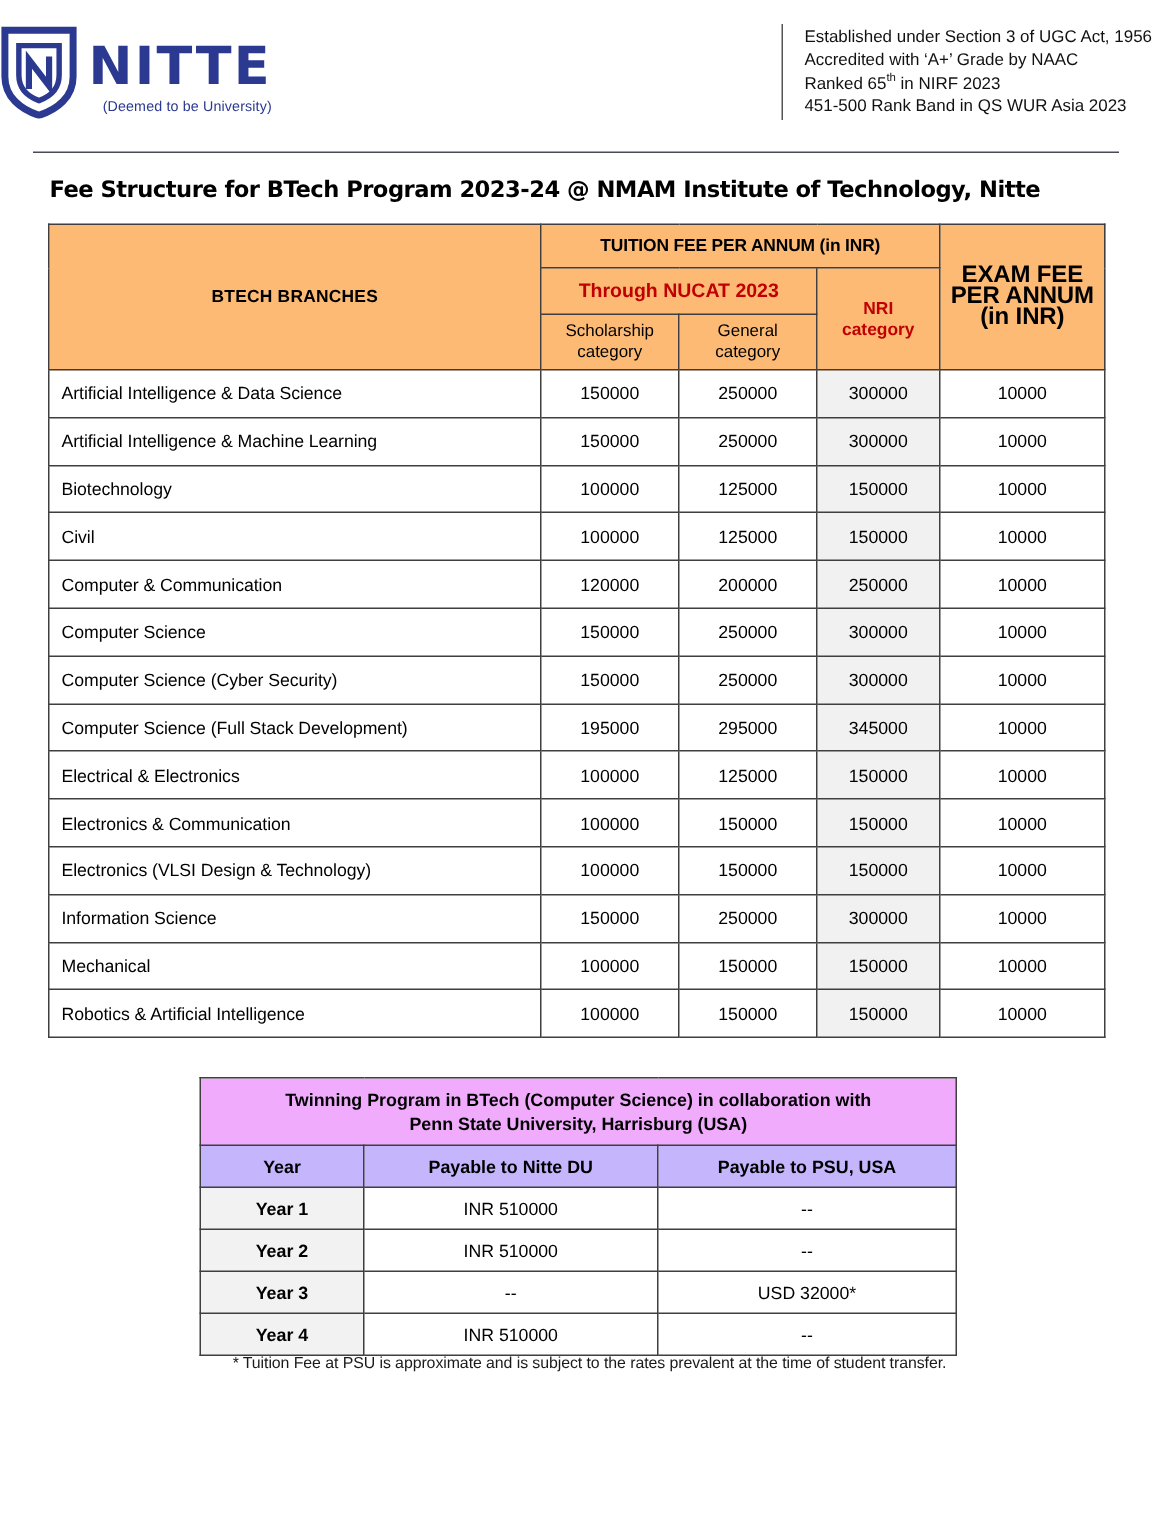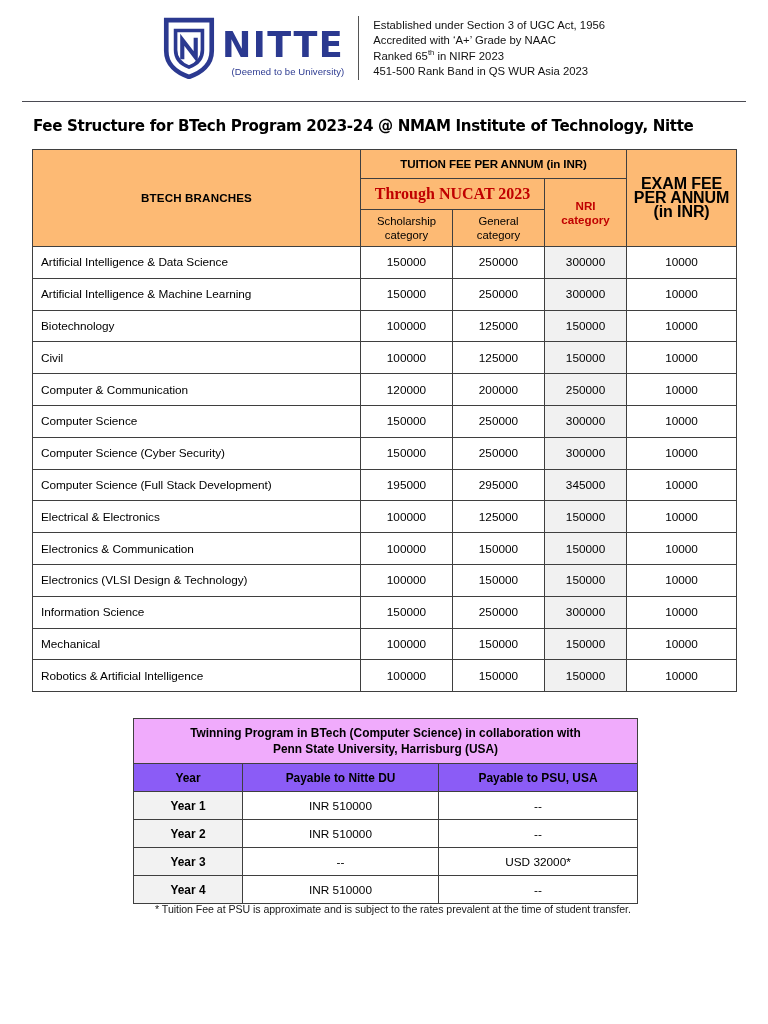--- a/index.html
+++ b/index.html
@@ -13,21 +13,21 @@
     font-family: "Liberation Sans", sans-serif;
     color: #000000;
     position: relative;
     overflow: hidden;
   }
 
   
   #letterhead {
     display: flex;
     align-items: center;
-    justify-content: center;
+    justify-content: space-between;
     padding-top: 21px;
     height: 74px;
     box-sizing: border-box;
   }
   #logo-block {
     display: flex;
     align-items: flex-end;
     padding-right: 14px;
   }
   #shield-icon {
@@ -124,23 +124,22 @@
     font-size: 11.6px;
     letter-spacing: -0.1px;
     height: 28px;
   }
   .th-exam {
     font-size: 16px;
     letter-spacing: -0.1px;
   }
   .th-nucat {
     color: #c00000;
-    font-size: 16px;
+    font-size: 13px;
     height: 30px;
-    font-family: Liberation Serif, serif;
   }
   .th-nri {
     color: #c00000;
     font-size: 11.6px;
   }
   .th-sub {
     font-size: 11.3px;
     font-weight: normal !important;
     height: 36px;
   }
@@ -182,21 +181,21 @@
   }
   .tw-title {
     background: #f0abfc;
     font-weight: bold;
     font-size: 11.9px;
     line-height: 16.5px;
     height: 40px;
     padding: 2px 6px !important;
   }
   .tw-head {
-    background: #8b5cf6;
+    background: #c4b5fd;
     font-weight: bold;
     font-size: 11.9px;
     height: 27px;
   }
   .tw-yearlabel {
     background: #f2f2f2;
     font-weight: bold;
     font-size: 11.9px;
     height: 27px;
   }

